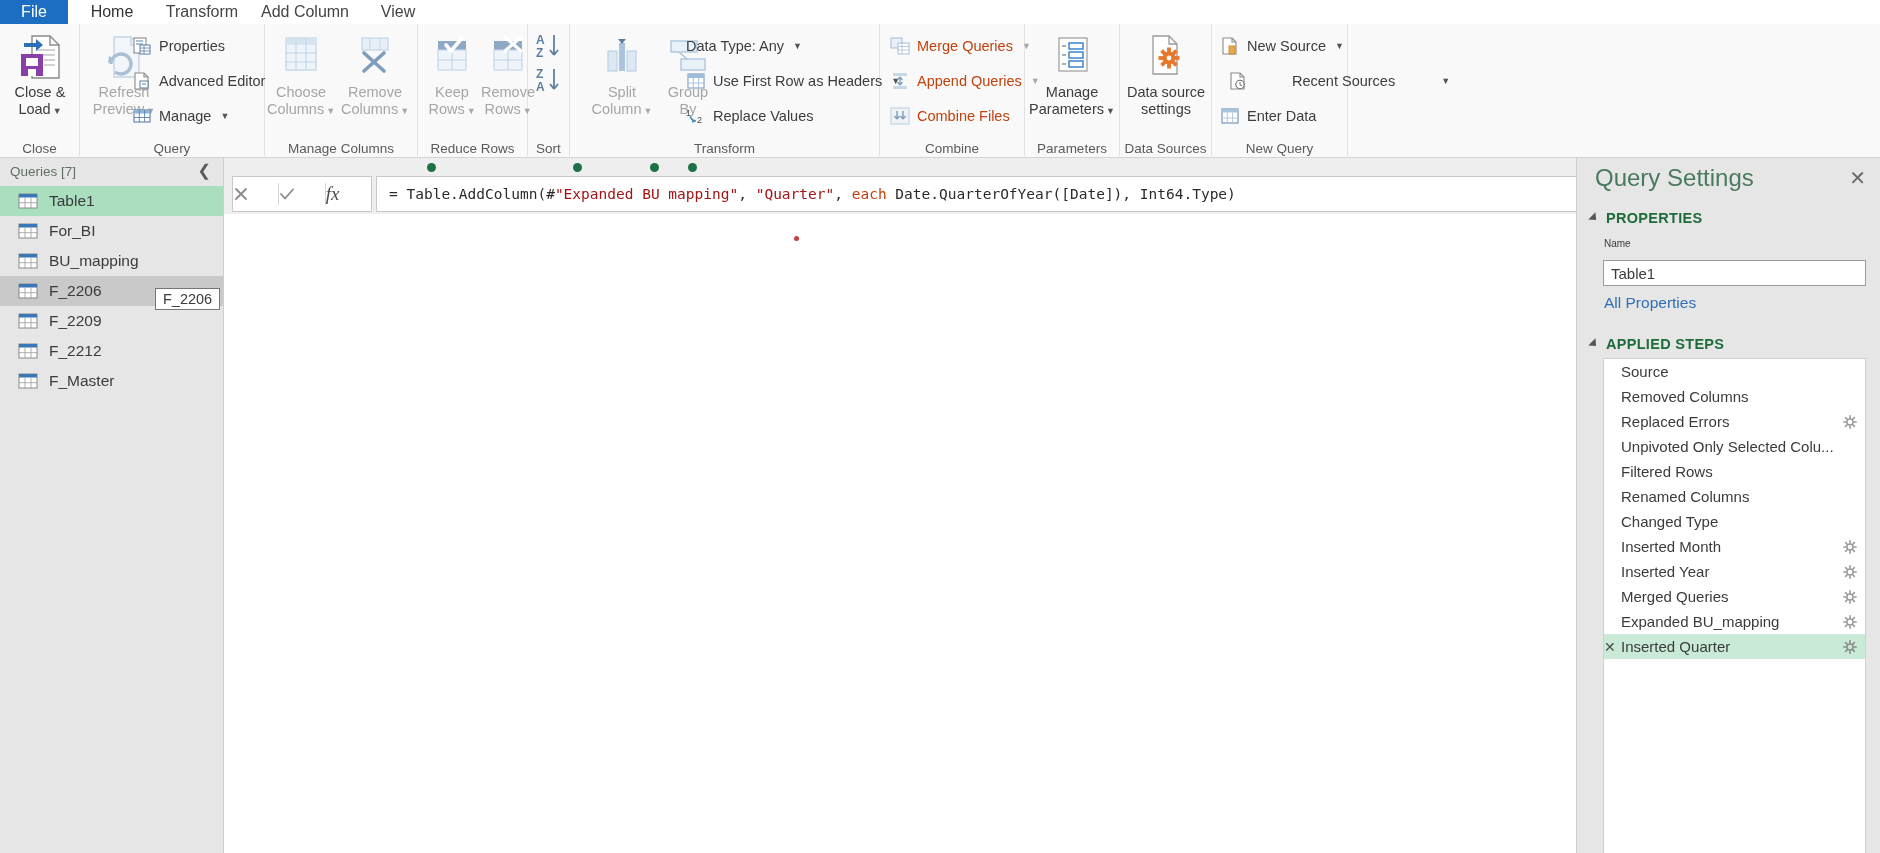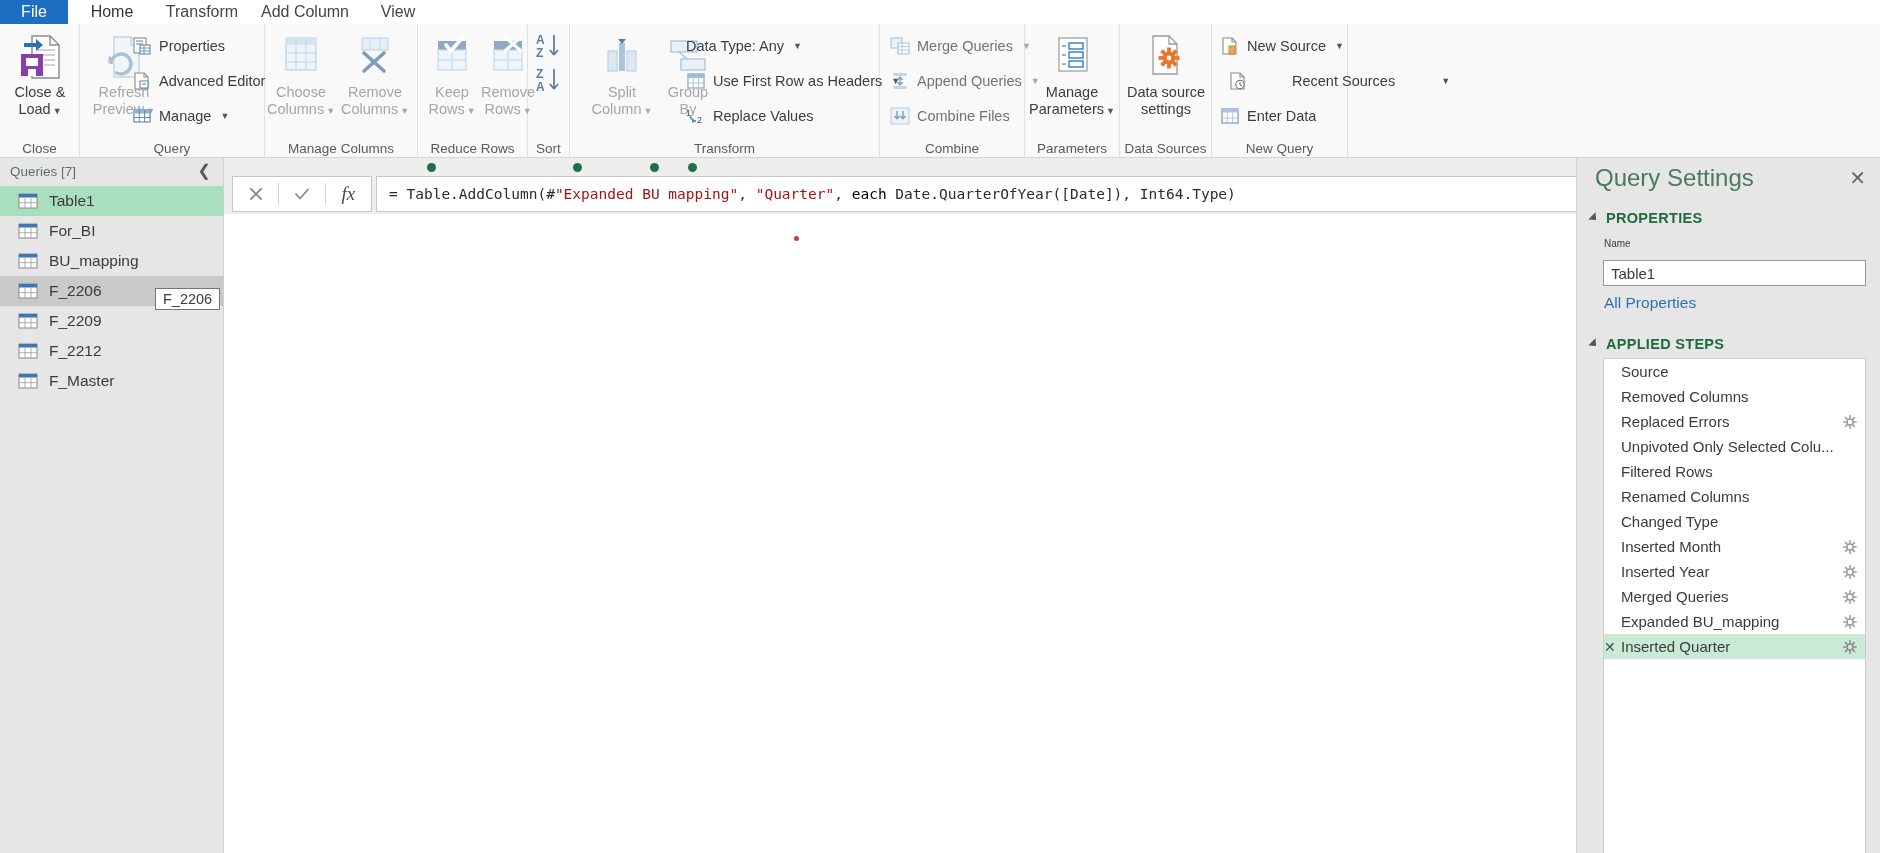--- a/index.html
+++ b/index.html
@@ -52,21 +52,21 @@
   .bigbtn .lbl {
     font-size: 14.5px; line-height: 17px; color: #3d3d3d; white-space: nowrap;
   }
   .bigbtn.dim .lbl { color: #a6a6a6; }
   .smallbtn {
     position: absolute; height: 26px; display: flex; align-items: center;
     gap: 7px; cursor: default; white-space: nowrap;
   }
   .smallbtn .ic { width: 20px; height: 20px; display: flex; align-items: center; justify-content: center; flex: none; }
   .smallbtn .lbl { font-size: 14.5px; color: #3d3d3d; }
-  .smallbtn.dim .lbl { color: #737373; }
+  .smallbtn.dim .lbl { color: #c2410c; }
   .caret { font-size: 9px; color: #555; margin-left: 2px; }
   .caret.dim { color: #a8a8a8; }
 
   
   .queries-pane {
     position: absolute; top: 158px; left: 0; width: 224px; height: 695px;
     background: #e6e6e6; border-right: 1px solid #cfcfcf;
   }
   .queries-head {
     position: absolute; top: 4px; left: 10px; right: 8px; height: 22px;
@@ -103,35 +103,35 @@
     position: absolute; top: 5px; width: 9px; height: 9px;
     border-radius: 50%; background: #1e7145;
   }
   .fb-buttons {
     position: absolute; left: 8px; top: 18px; width: 140px; height: 36px;
     background: #ffffff; border: 1px solid #c8c8c8;
     display: flex; align-items: center;
   }
   .fb-btn {
     width: 46px; height: 30px; display: flex; align-items: center;
-    justify-content: center; cursor: pointer;
+    justify-content: flex-start; cursor: pointer;
   }
   .fb-sep { width: 1px; height: 22px; background: #d6d6d6; }
   .fb-input {
     position: absolute; left: 152px; right: 14px; top: 18px; height: 36px;
     background: #ffffff; border: 1px solid #c8c8c8;
     display: flex; align-items: center;
   }
   .fcode {
     flex: 1; padding-left: 12px;
     font-family: "DejaVu Sans Mono", monospace;
     font-size: 14.5px; color: #2b2b2b; white-space: nowrap; overflow: hidden;
   }
   .fcode .str { color: #a31515; }
-  .fcode .kw { color: #000000; }
+  .fcode .kw { color: #c2410c; }
   .fb-expand {
     width: 34px; height: 34px; display: flex; align-items: center;
     justify-content: center; cursor: pointer; color: #444;
   }
 
   
   .preview {
     position: absolute; top: 214px; left: 224px; right: 304px; bottom: 0;
     background: #ffffff;
   }

